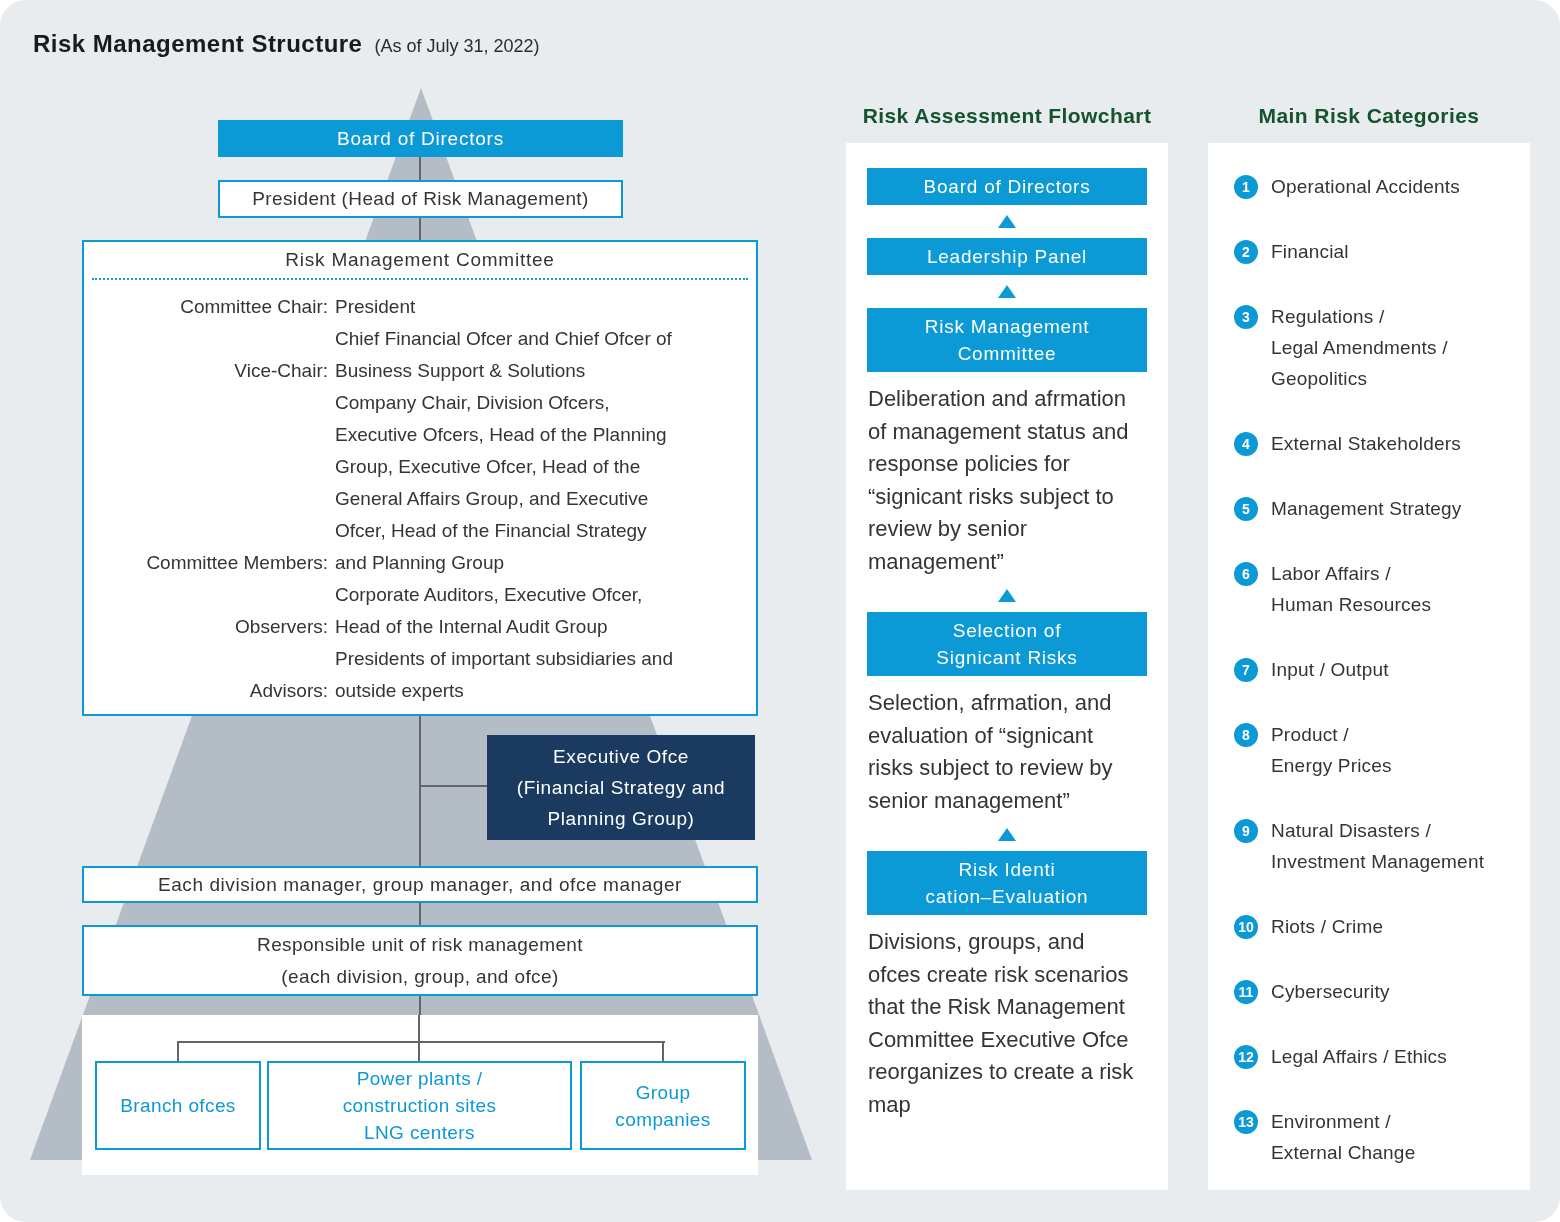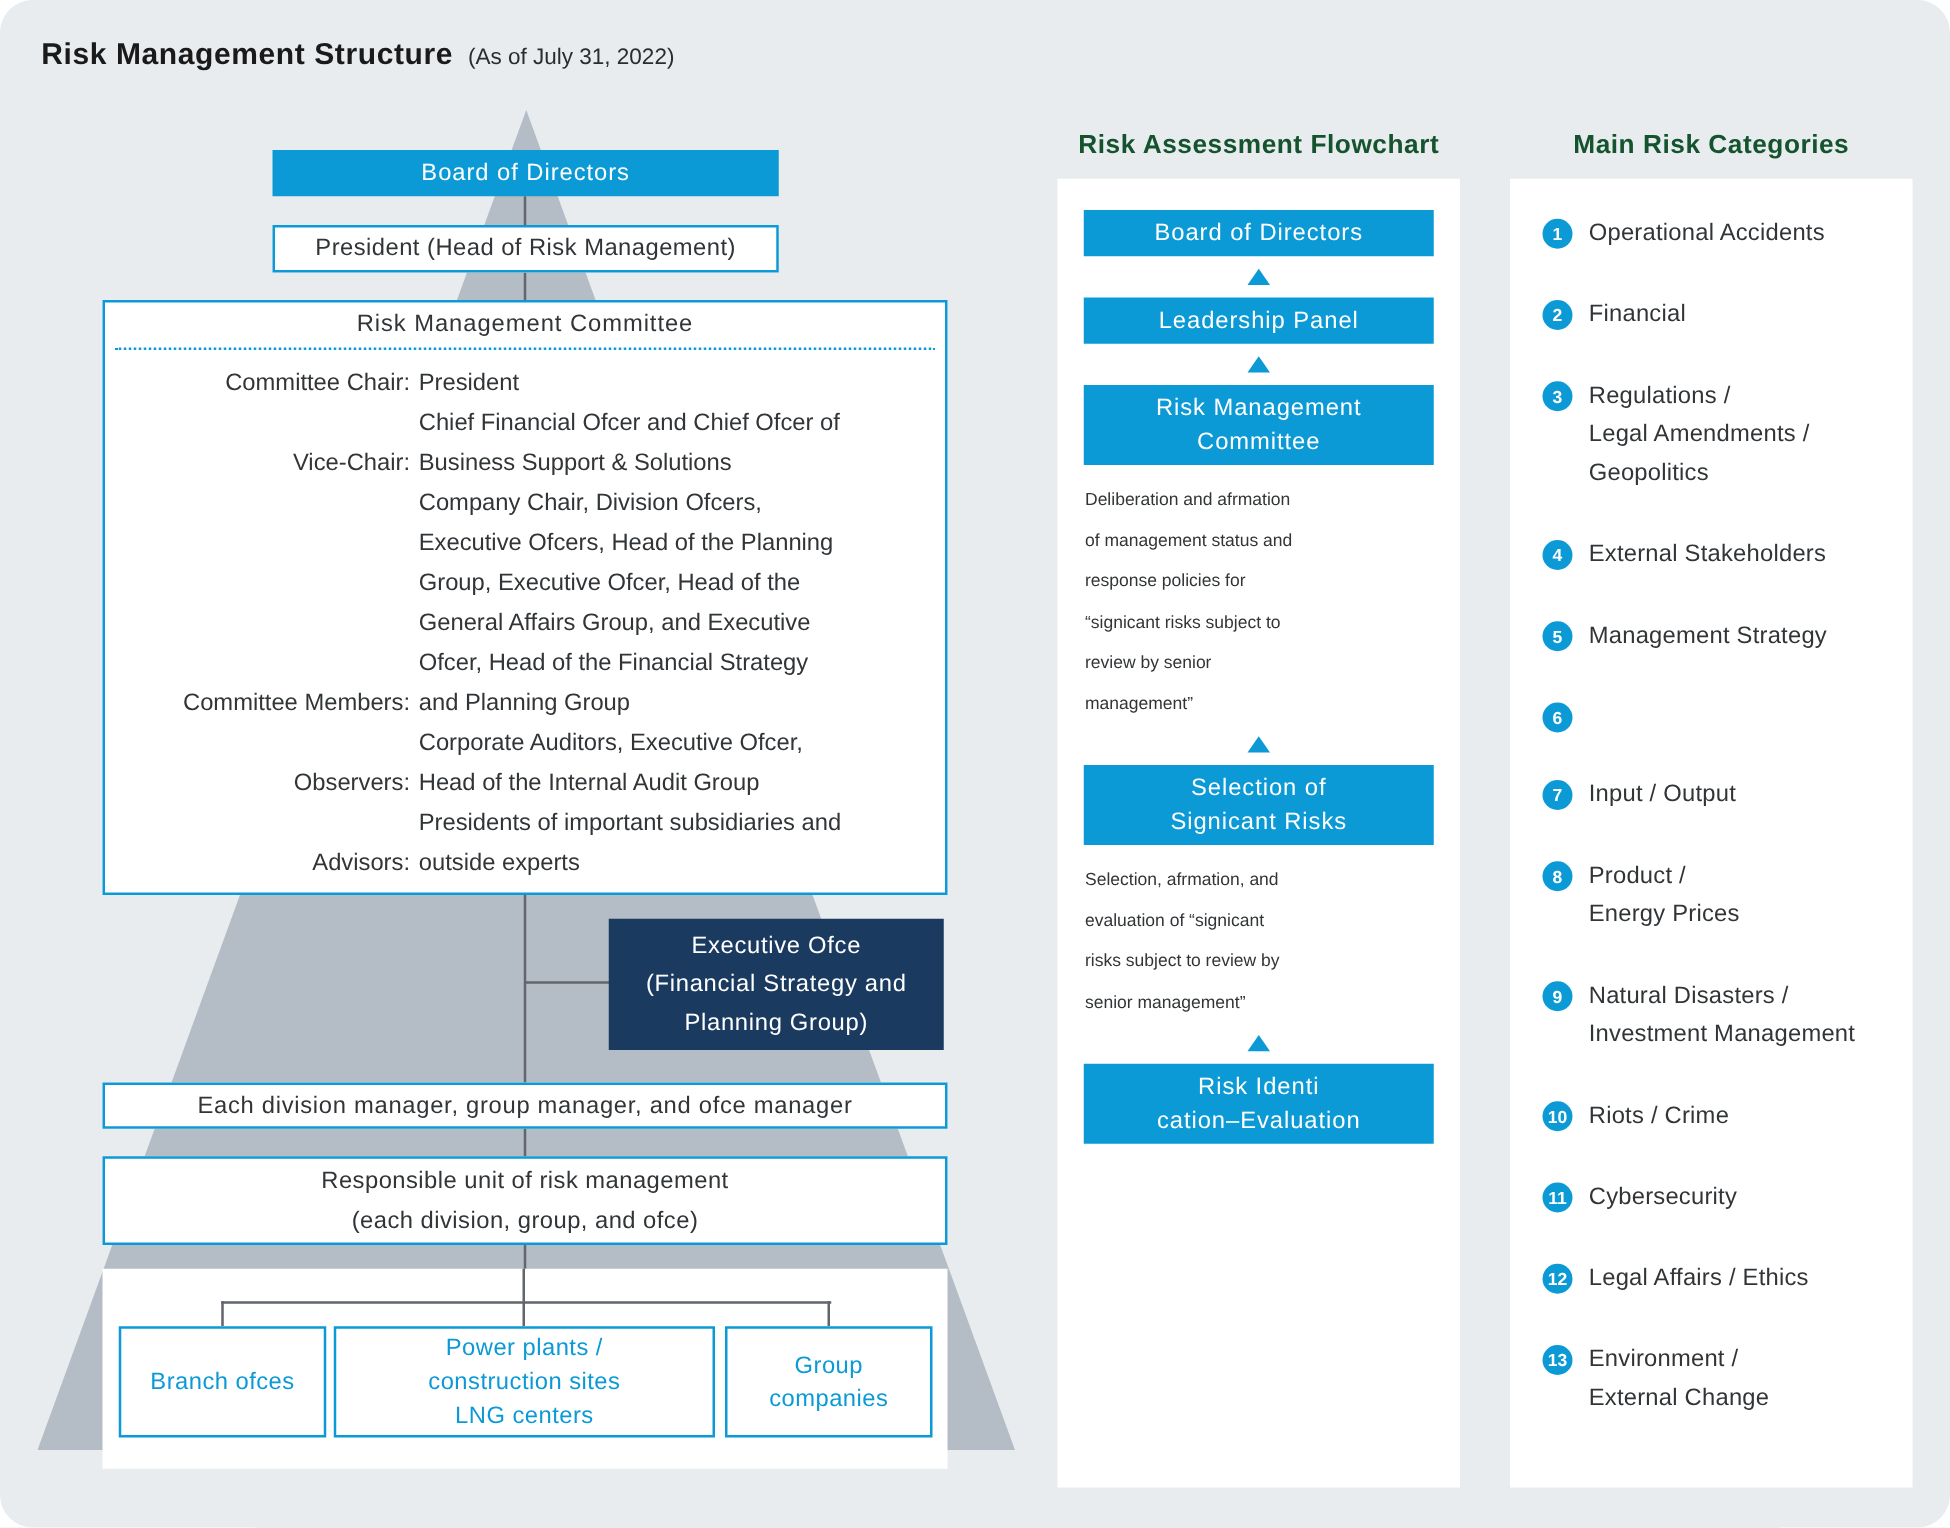--- a/index.html
+++ b/index.html
@@ -82,21 +82,21 @@
     font-size: 19px; line-height: 27px; padding: 5px 4px; letter-spacing: 0.04em;
     white-space: pre-line;
   }
   .arrow-row { display: flex; justify-content: center; margin: 10px 0; }
   .up-arrow {
     width: 0; height: 0;
     border-left: 9px solid transparent; border-right: 9px solid transparent;
     border-bottom: 13px solid #0c9ad6;
   }
   .flow-desc {
-    font-size: 14px; line-height: 32.5px; color: #323537; text-align: left;
+    font-size: 22px; line-height: 32.5px; color: #323537; text-align: left;
     margin: 11px 1px 11px 1px; white-space: pre-line;
   }
 
   
   .cat-panel { left: 1208px; padding: 28px 18px 20px 26px; }
   .cat-item { display: flex; align-items: flex-start; gap: 13px; margin-bottom: 34px; }
   .cat-item:last-child { margin-bottom: 0; }
   .cat-badge {
     flex-shrink: 0; width: 24px; height: 24px; margin-top: 4px;
     background: #0c9ad6; color: #fff; border-radius: 50%;
@@ -236,20 +236,26 @@
 evaluation of “signicant
 risks subject to review by
 senior management”</div>
 
     <div class="arrow-row">
       <div class="up-arrow"></div>
     </div>
 
     <div class="flow-box">Risk Identi
 cation–Evaluation</div>
+    <div class="flow-desc">Divisions, groups, and
+ofces create risk scenarios
+that the Risk Management
+Committee Executive Ofce
+reorganizes to create a risk
+map</div>
   </div>
 
   <div class="col-heading" style="left:1208px;">Main Risk Categories</div>
 
   <div class="panel cat-panel">
     <div class="cat-item">
       <span class="cat-badge">1</span>
       <span class="cat-label">Operational Accidents</span>
     </div>
     <div class="cat-item">
@@ -265,20 +271,22 @@
     <div class="cat-item">
       <span class="cat-badge">4</span>
       <span class="cat-label">External Stakeholders</span>
     </div>
     <div class="cat-item">
       <span class="cat-badge">5</span>
       <span class="cat-label">Management Strategy</span>
     </div>
     <div class="cat-item">
       <span class="cat-badge">6</span>
+      <span class="cat-label">Labor Affairs /
+Human Resources</span>
     </div>
     <div class="cat-item">
       <span class="cat-badge">7</span>
       <span class="cat-label">Input / Output</span>
     </div>
     <div class="cat-item">
       <span class="cat-badge">8</span>
       <span class="cat-label">Product /
 Energy Prices</span>
     </div>

